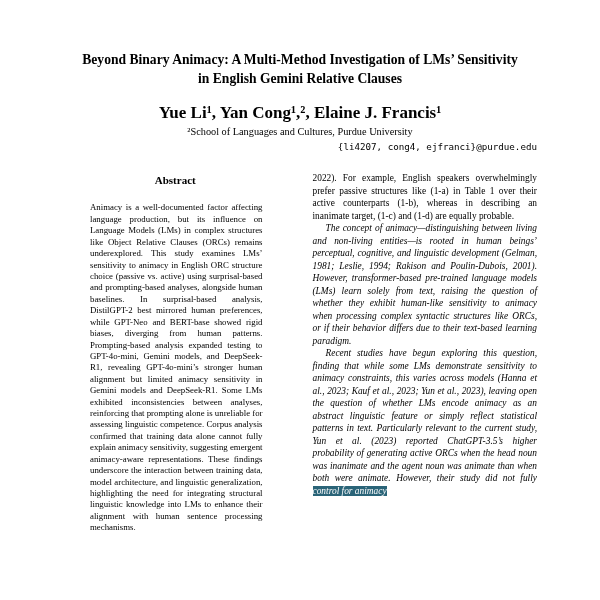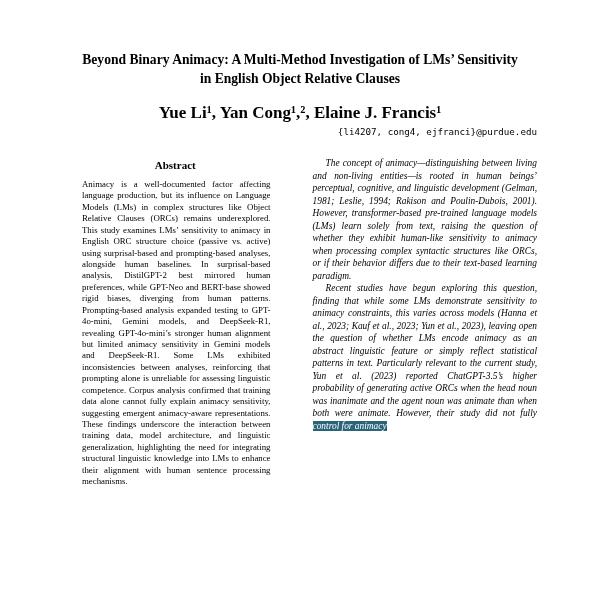--- a/index.html
+++ b/index.html
@@ -37,49 +37,51 @@
     margin-top: 3px;
   }
   .columns { display: flex; gap: 25px; margin-top: 20px; }
   .col { flex: 1; min-width: 0; }
   .abstract-heading {
     text-align: center; font-weight: bold;
     font-size: 11px; margin: 2px 0 7px 0;
   }
   .abstract-text {
     font-size: 8.8px; line-height: 1.3;
-    text-align: justify; margin: 8px;
+    text-align: justify; margin: 16px;
     padding: 0 9px 0 11px;
   }
   .body-para {
     font-size: 9.4px; line-height: 1.33;
     text-align: justify; margin: 0;
   }
   .body-para.indent { text-indent: 13px; font-style: italic; }
   .hl { background: #2a6478; color: #ffffff; }
 </style>
 </head>
 <body>
 
 <div class="page">
 
-  <h1 class="title"><span>Beyond Binary Animacy: A Multi-Method Investigation of LMs’ Sensitivity</span><br><span>in English Object Relative Clauses</span></h1>
+  <h1 class="title"><span>Beyond Binary Animacy: A Multi-Method Investigation of LMs’ Sensitivity</span><br><span>in English Gemini Relative Clauses</span></h1>
 
   <div class="authors">Yue Li¹, Yan Cong¹,², Elaine J. Francis¹</div>
 
+  <div class="affil">²School of Languages and Cultures, Purdue University</div>
 
   <div class="email">{li4207, cong4, ejfranci}@purdue.edu</div>
 
   <div class="columns">
 
     <div class="col">
       <div class="abstract-heading">Abstract</div>
       <p class="abstract-text">Animacy is a well-documented factor affecting language production, but its influence on Language Models (LMs) in complex structures like Object Relative Clauses (ORCs) remains underexplored. This study examines LMs’ sensitivity to animacy in English ORC structure choice (passive vs. active) using surprisal-based and prompting-based analyses, alongside human baselines. In surprisal-based analysis, DistilGPT-2 best mirrored human preferences, while GPT-Neo and BERT-base showed rigid biases, diverging from human patterns. Prompting-based analysis expanded testing to GPT-4o-mini, Gemini models, and DeepSeek-R1, revealing GPT-4o-mini’s stronger human alignment but limited animacy sensitivity in Gemini models and DeepSeek-R1. Some LMs exhibited inconsistencies between analyses, reinforcing that prompting alone is unreliable for assessing linguistic competence. Corpus analysis confirmed that training data alone cannot fully explain animacy sensitivity, suggesting emergent animacy-aware representations. These findings underscore the interaction between training data, model architecture, and linguistic generalization, highlighting the need for integrating structural linguistic knowledge into LMs to enhance their alignment with human sentence processing mechanisms.</p>
     </div>
 
     <div class="col">
+      <p class="body-para">2022). For example, English speakers overwhelmingly prefer passive structures like (1-a) in Table 1 over their active counterparts (1-b), whereas in describing an inanimate target, (1-c) and (1-d) are equally probable.</p>
       <p class="body-para indent">The concept of animacy—distinguishing between living and non-living entities—is rooted in human beings’ perceptual, cognitive, and linguistic development (Gelman, 1981; Leslie, 1994; Rakison and Poulin-Dubois, 2001). However, transformer-based pre-trained language models (LMs) learn solely from text, raising the question of whether they exhibit human-like sensitivity to animacy when processing complex syntactic structures like ORCs, or if their behavior differs due to their text-based learning paradigm.</p>
       <p class="body-para indent"><span>Recent studies have begun exploring this question, finding that while some LMs demonstrate sensitivity to animacy constraints, this varies across models (Hanna et al., 2023; Kauf et al., 2023; Yun et al., 2023), leaving open the question of whether LMs encode animacy as an abstract linguistic feature or simply reflect statistical patterns in text. Particularly relevant to the current study, Yun et al. (2023) reported ChatGPT-3.5’s higher probability of generating active ORCs when the head noun was inanimate and the agent noun was animate than when both were animate. However, their study did not fully </span><span class="hl" style="background:#2a6478;color:#ffffff;">control for animacy</span></p>
     </div>
 
   </div>
 
 </div>
 
 </body></html>

